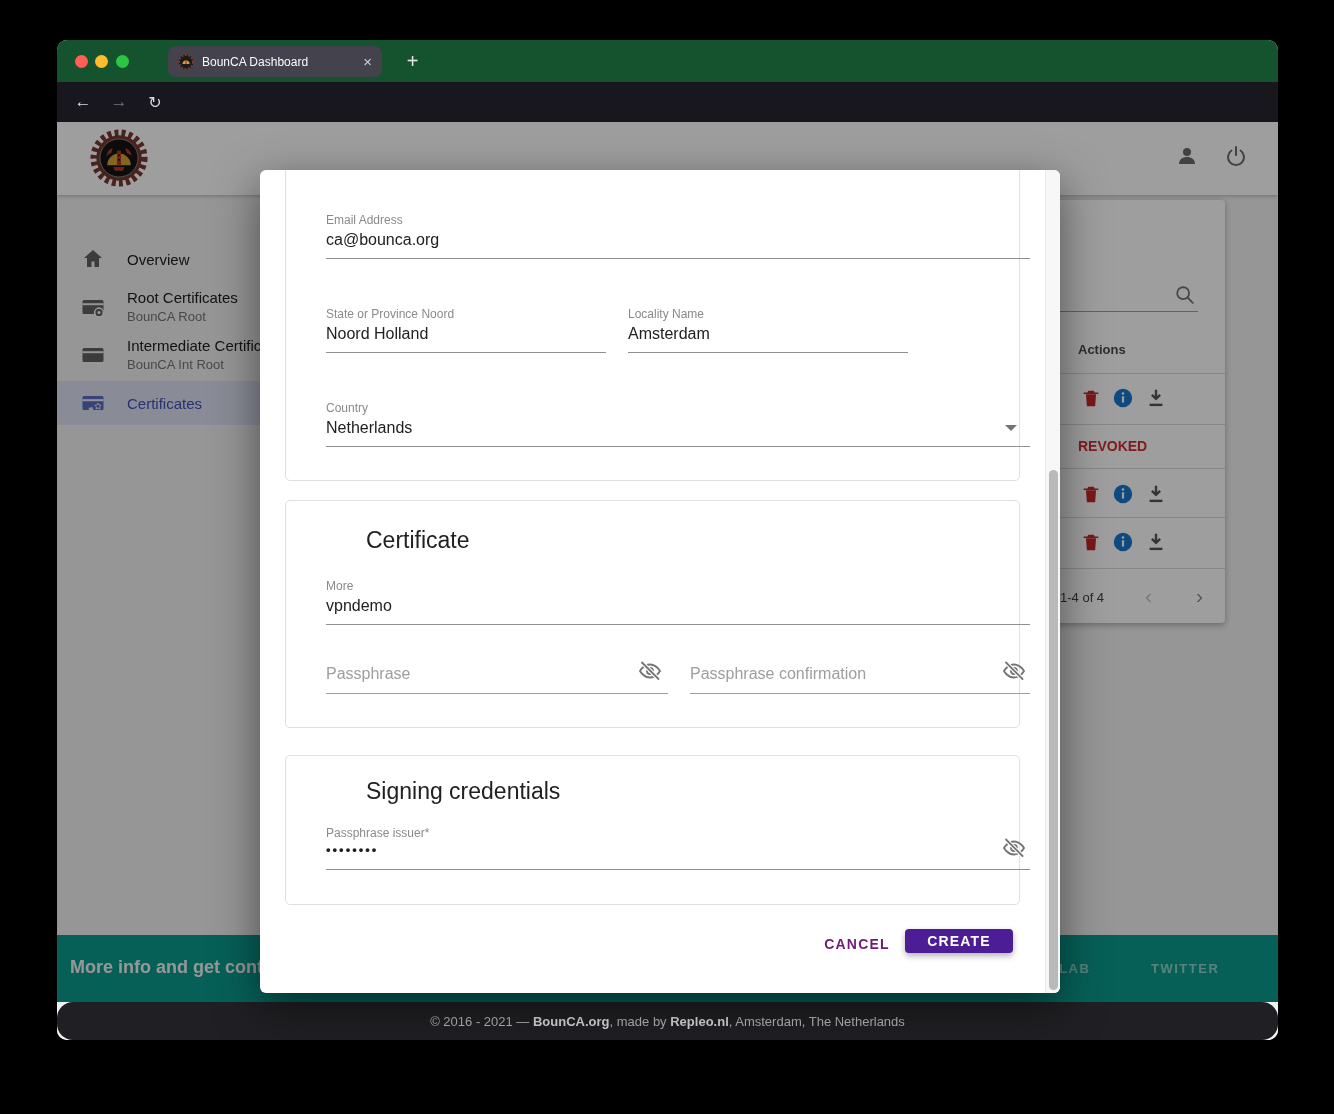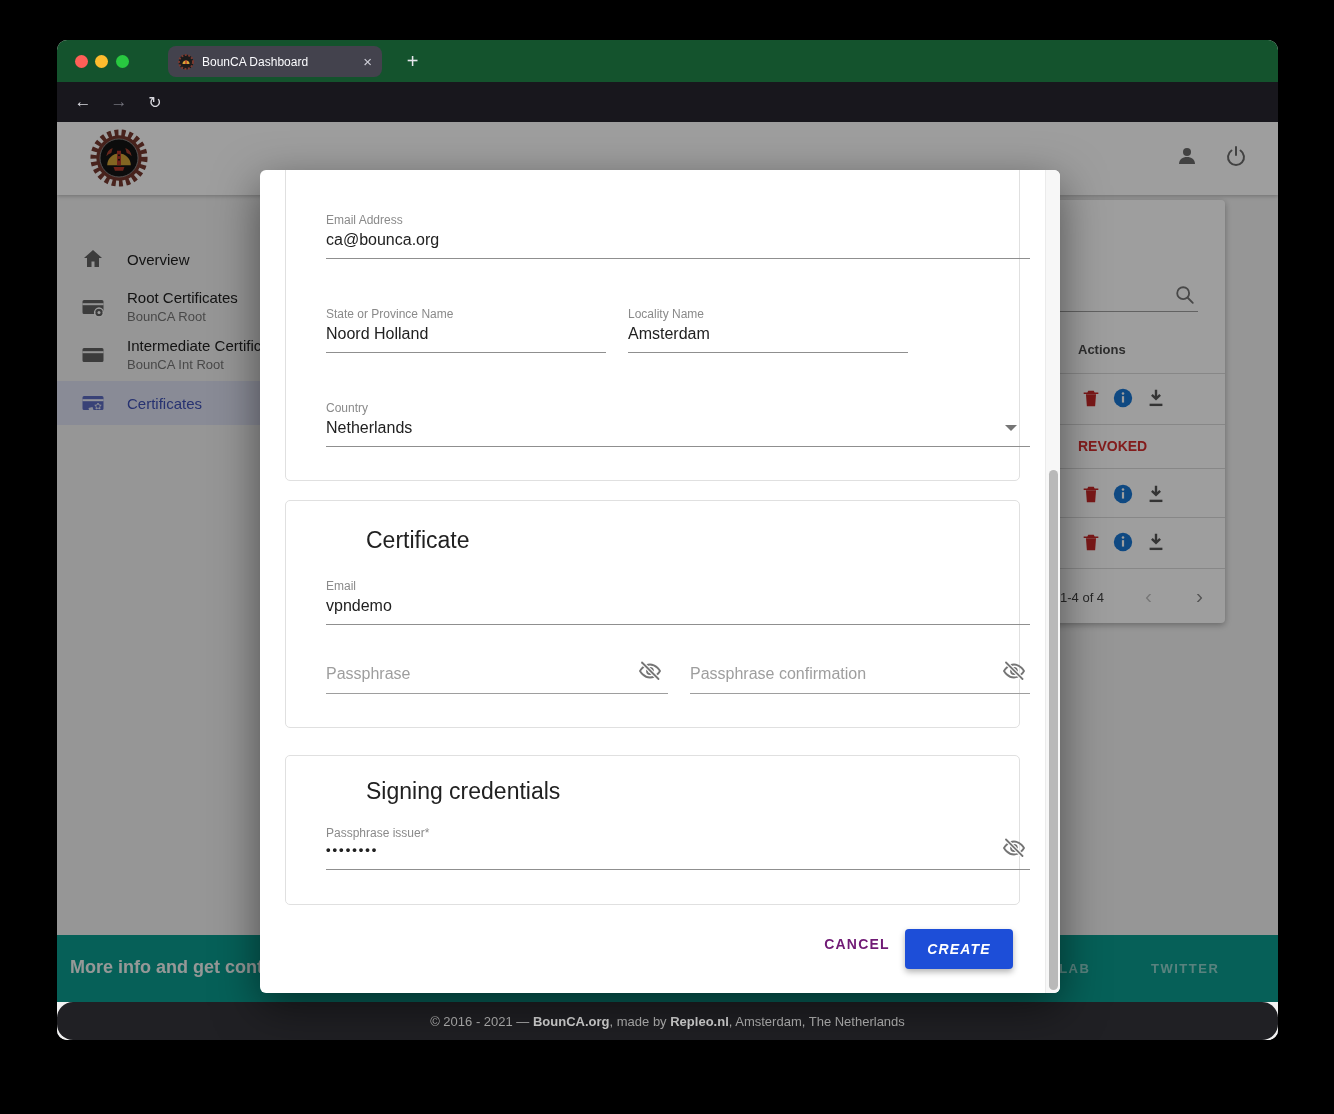--- a/index.html
+++ b/index.html
@@ -65,23 +65,23 @@
   .mhead { position:absolute; left:40px; font-size:23px; color:#212121;margin-left:40px; }
   .lbl { position:absolute; font-size:12px; color:#8a8a8a; }
   .val { position:absolute; font-size:16px; color:#212121; }
   .ph  { position:absolute; font-size:16px; color:#9e9e9e; }
   .uline { position:absolute; height:1px; background:#8f8f8f; }
   .eye { position:absolute; width:24px; height:24px; color:#757575; }
   .caret { position:absolute; width:0; height:0; border-left:6px solid transparent;
     border-right:6px solid transparent; border-top:6px solid #757575; }
   .btn-cancel { position:absolute; left:552px; top:766px; width:90px; height:24px; text-align:center;
     font-size:14px; font-weight:700; letter-spacing:1.2px; color:#701a75; }
-  .btn-create { position:absolute; left:645px; top:759px; width:108px; height:40px; background:#1d4ed8;
+  .btn-create { position:absolute; left:645px; top:759px; width:108px; height:24px; background:#4c1d95;
     border-radius:4px; color:#fff; font-size:14px; font-weight:700; letter-spacing:1.2px;
-    display:flex; align-items:center; justify-content:center; box-shadow:0 3px 6px rgba(0,0,0,.3);font-style:italic; }
+    display:flex; align-items:center; justify-content:center; box-shadow:0 3px 6px rgba(0,0,0,.3); }
   .mscroll-track { position:absolute; right:0; top:0; width:15px; height:823px; background:#f7f7f7;
     border-left:1px solid #ebebeb; }
   .mscroll-thumb { position:absolute; left:2.5px; top:300px; width:9px; height:520px; background:#b9b9b9; border-radius:5px; }
 
   svg { display:block; }
 </style>
 </head>
 <body>
 
 <div class="window">
@@ -291,37 +291,37 @@
     <div class="overlay"></div>
   </div>
 
   <div class="modal">
 
     <div class="mcard" style="top:-12px;height:323px">
       <div class="lbl" style="left:40px;top:54px">Email Address</div>
       <div class="val" style="left:40px;top:72px">ca@bounca.org</div>
       <div class="uline" style="left:40px;top:99px;width:704px"></div>
 
-      <div class="lbl" style="left:40px;top:148px">State or Province Name</div>
+      <div class="lbl" style="left:40px;top:148px">State or Province Noord</div>
       <div class="val" style="left:40px;top:166px">Noord Holland</div>
       <div class="uline" style="left:40px;top:193px;width:280px"></div>
 
       <div class="lbl" style="left:342px;top:148px">Locality Name</div>
       <div class="val" style="left:342px;top:166px">Amsterdam</div>
       <div class="uline" style="left:342px;top:193px;width:280px"></div>
 
       <div class="lbl" style="left:40px;top:242px">Country</div>
       <div class="val" style="left:40px;top:260px">Netherlands</div>
       <div class="caret" style="left:719px;top:266px"></div>
       <div class="uline" style="left:40px;top:287px;width:704px"></div>
     </div>
 
     <div class="mcard" style="top:330px;height:228px">
       <div class="mhead" style="top:26px">Certificate</div>
-      <div class="lbl" style="left:40px;top:78px">Email</div>
+      <div class="lbl" style="left:40px;top:78px">More</div>
       <div class="val" style="left:40px;top:96px">vpndemo</div>
       <div class="uline" style="left:40px;top:123px;width:704px"></div>
 
       <div class="ph" style="left:40px;top:164px">Passphrase</div>
       <svg class="eye" style="left:352px;top:158px" viewBox="0 0 24 24">
         <path d="M2 12s3.5-6.5 10-6.5S22 12 22 12s-3.5 6.5-10 6.5S2 12 2 12z" fill="none" stroke="currentColor" stroke-width="1.8"></path>
         <circle cx="12" cy="12" r="3" fill="none" stroke="currentColor" stroke-width="1.8"></circle>
         <path d="M4 3.5 L20.5 20" stroke="#fff" stroke-width="4"></path>
         <path d="M4 3.5 L20.5 20" stroke="currentColor" stroke-width="1.8" stroke-linecap="round"></path>
       </svg>

